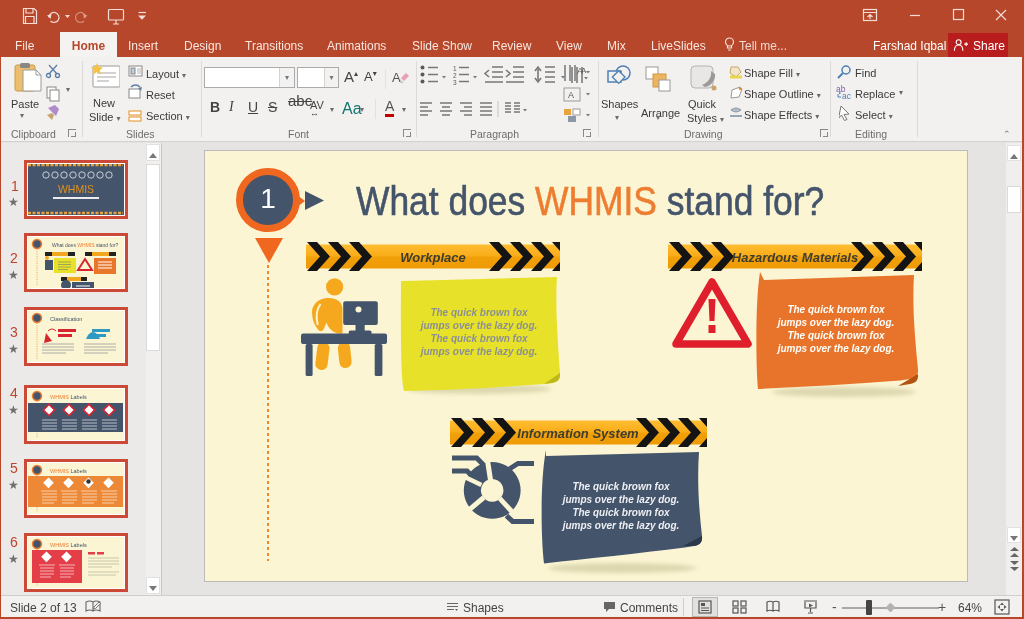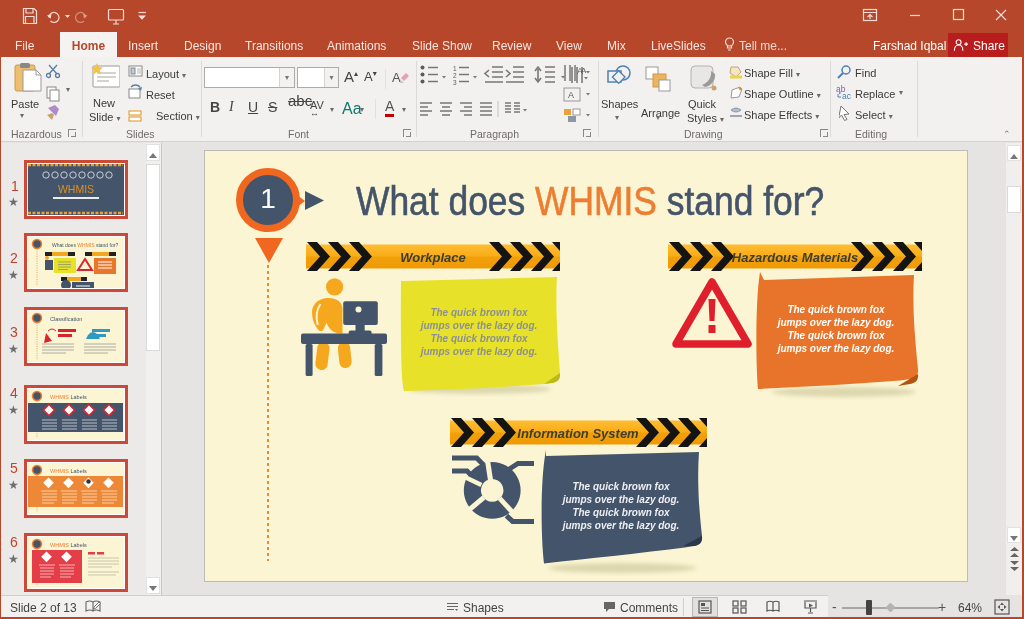--- a/index.html
+++ b/index.html
@@ -20,21 +20,21 @@
   .launch { position:absolute; width:8px; height:8px; border-left:1px solid #8A8885; border-top:1px solid #8A8885; }
   .launch:after { content:""; position:absolute; left:2px; top:2px; width:4px; height:4px; border-right:1.5px solid #8A8885; border-bottom:1.5px solid #8A8885; }
   .dd { color:#6a6a6a; font-size:8px; }
   
   #panel { left:0; top:143px; width:162px; height:452px; background:#EBEAE9; border-right:1px solid #C9C7C5; }
   #canvas { left:163px; top:143px; width:843px; height:452px; background:#E5E4E3; }
   #slide { position:absolute; left:41px; top:7px; width:764px; height:432px; background:#FBF5D3; border:1px solid #BDBBB9; }
   
   #vscroll { left:1006px; top:143px; width:16px; height:452px; background:#F0EFEE; }
   
-  #statusbar { left:0; top:595px; width:828px; height:22px; background:#F3F1F0; border-top:1px solid #D0CECC; font-size:12px; color:#444; }
+  #statusbar { left:0; top:595px; width:1024px; height:22px; background:#F3F1F0; border-top:1px solid #D0CECC; font-size:12px; color:#444; }
   #redborderR { left:1022px; top:0; width:2px; height:619px; background:#B7472A; }
   #redborderB { left:0; top:617px; width:1024px; height:2px; background:#B7472A; }
   #redborderL { left:0; top:0; width:1px; height:619px; background:#B7472A; }
   
   .sticky-text { position:absolute; font-size:10px; font-weight:bold; font-style:italic; line-height:13px; text-align:center; }
   .thumbnum { position:absolute; color:#C0432C; font-size:14px; }
   .thumbstar { position:absolute; color:#6E6E6E; font-size:12px; }
   .thumb { position:absolute; left:24px; width:104px; height:59px; background:#CB4936; padding:4px; }
   .thumb .inner { width:100%; height:100%; background:#FBF5D3; outline:1px solid #fff; outline-offset:0px; position:relative; overflow:hidden; }
 </style>
@@ -116,21 +116,21 @@
         <circle cx="12.5" cy="12.5" r="2"></circle>
     </g>
     <g fill="#fff" stroke="#8A8885">
         <rect x="2" y="24" width="9" height="11"></rect>
         <rect x="5" y="27" width="9" height="11"></rect>
       </g>
     <path d="M3,45 l7,-3 l4,4 l-3,7 z" fill="#B08BC9"></path>
       <path d="M2,52 l5,-2 l2,2 l-2,5 z" fill="#C9A46B"></path>
   </svg>
   <div class="abs dd" style="left:66px;top:28px">▾</div>
-  <div class="rlabel" style="left:11px">Hazardous</div>
+  <div class="rlabel" style="left:11px">Clipboard</div>
   <div class="launch" style="left:68px;top:72px"></div>
   <div class="rsep" style="left:82px"></div>
 
   <svg class="abs" style="left:90px;top:6px" width="30" height="27" viewBox="0 0 30 27">
     <rect x="3" y="3" width="27" height="21" rx="1" fill="#fff" stroke="#9C9A98"></rect>
     <path d="M7,10 h19 M7,14 h19 M7,18 h12" stroke="#C5C3C1" stroke-width="1.5"></path>
     <path d="M7,0 l1.8,4 l4.2,.4 l-3.2,2.8 l1,4.2 l-3.8,-2.3 l-3.8,2.3 l1,-4.2 L1,4.4 l4.2,-.4 z" fill="#F5C242"></path>
   </svg>
   <div class="rtext" style="left:93px;top:40px">New</div>
   <div class="rtext" style="left:89px;top:54px">Slide <span class="dd">▾</span></div>
@@ -144,21 +144,21 @@
     <path d="M3,22 a6,6 0 0 1 9,0" fill="none" stroke="#5A7FA6" stroke-width="1.4"></path>
       <path d="M14,22 l-4,1 l3,3 z" fill="#5A7FA6"></path>
     <g fill="#fff" stroke="#E2901C">
         <rect x="1" y="46" width="12" height="4"></rect>
         <rect x="1" y="52" width="12" height="4"></rect>
       </g>
     <path d="M4,44 l0,0" stroke="#E2901C"></path>
   </svg>
   <div class="rtext" style="left:146px;top:11px">Layout <span class="dd">▾</span></div>
   <div class="rtext" style="left:146px;top:32px">Reset</div>
-  <div class="rtext" style="left:156px;top:53px">Section <span class="dd">▾</span></div>
+  <div class="rtext" style="left:146px;top:53px">Section <span class="dd">▾</span></div>
   <div class="rlabel" style="left:126px">Slides</div>
   <div class="rsep" style="left:201px"></div>
 
   <div class="abs" style="left:204px;top:10px;width:91px;height:21px;background:#fff;border:1px solid #ABABAB">
     <div class="abs" style="right:0;top:0;width:15px;height:19px;border-left:1px solid #D5D3D1;background:#F4F2F1;color:#777;font-size:8px;text-align:center;line-height:19px">▾</div>
   </div>
   <div class="abs" style="left:297px;top:10px;width:42px;height:21px;background:#fff;border:1px solid #ABABAB">
     <div class="abs" style="right:0;top:0;width:14px;height:19px;border-left:1px solid #D5D3D1;background:#F4F2F1;color:#777;font-size:8px;text-align:center;line-height:19px">▾</div>
   </div>
   <div class="abs" style="left:344px;top:11px;font-size:15px;color:#444">A<span style="font-size:8px;vertical-align:6px">▴</span></div>

